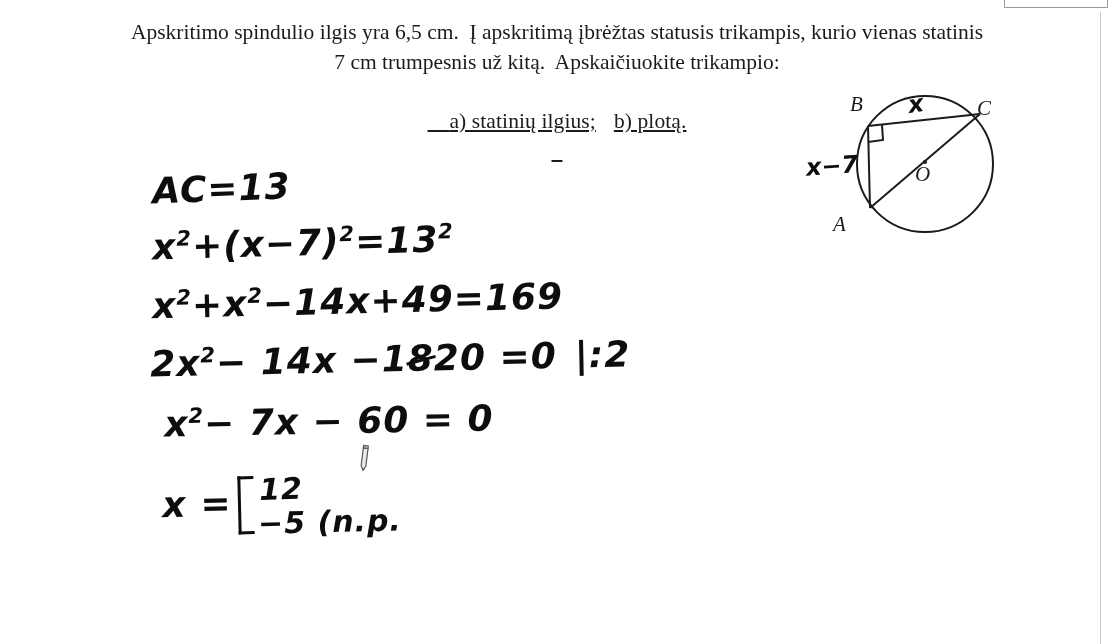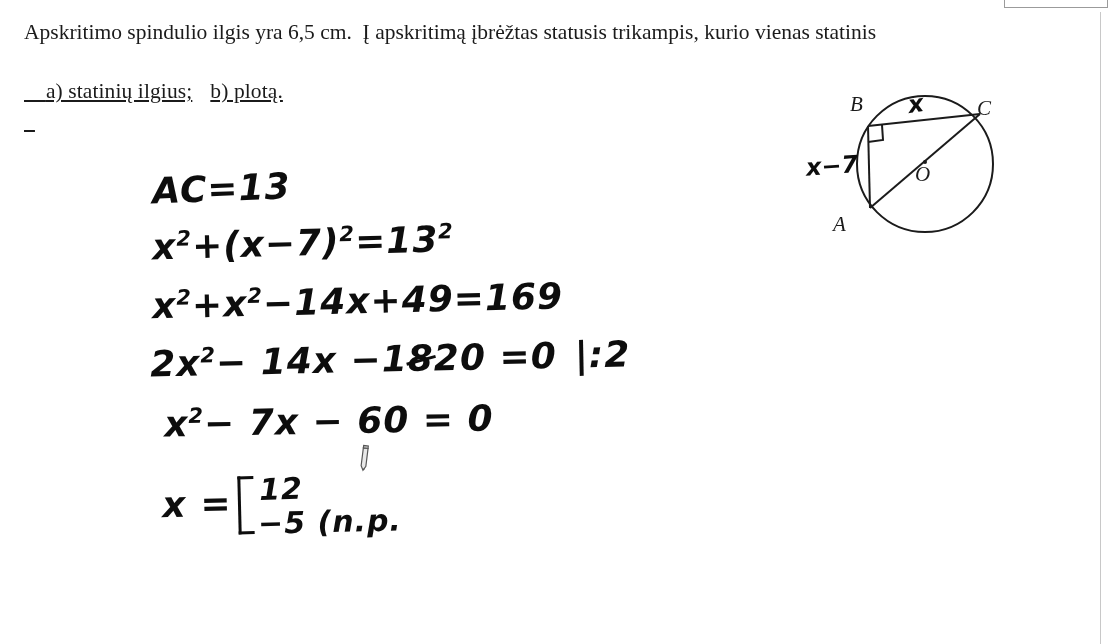--- a/index.html
+++ b/index.html
@@ -42,20 +42,21 @@
     position: absolute;
     left: 24px;
     top: 18px;
     width: 1066px;
     font-size: 21.5px;
     line-height: 1.38;
     color: #1b1b1b;
   }
   #problem .line {
     white-space: pre-wrap;
+    text-align: center;
   }
   #problem .line3 {
     letter-spacing: 0.1px;
     text-decoration: underline;
   }
   #problem .gap {
     display: inline-block;
     width: 18px;
   }
 
@@ -182,20 +183,21 @@
   #hlbl-xm7 { left: -14px; top: 68px; transform: rotate(-4deg); }
 </style>
 </head>
 <body>
 
 <div id="top-right-box"></div>
 <div id="right-edge"></div>
 
 <div id="problem">
   <div class="line">Apskritimo spindulio ilgis yra 6,5 cm.  Į apskritimą įbrėžtas statusis trikampis, kurio vienas statinis</div>
+  <div class="line">7 cm trumpesnis už kitą.  Apskaičiuokite trikampio:</div>
   <div class="line line3">
     <span>a) statinių ilgius;</span><span class="gap"></span><span>b) plotą.</span>
   </div>
 </div>
 
 <div id="handwriting">
 
   <div class="hw hw-row" id="hw1">
     <span>AC</span><span>=</span><span>13</span>
   </div>

